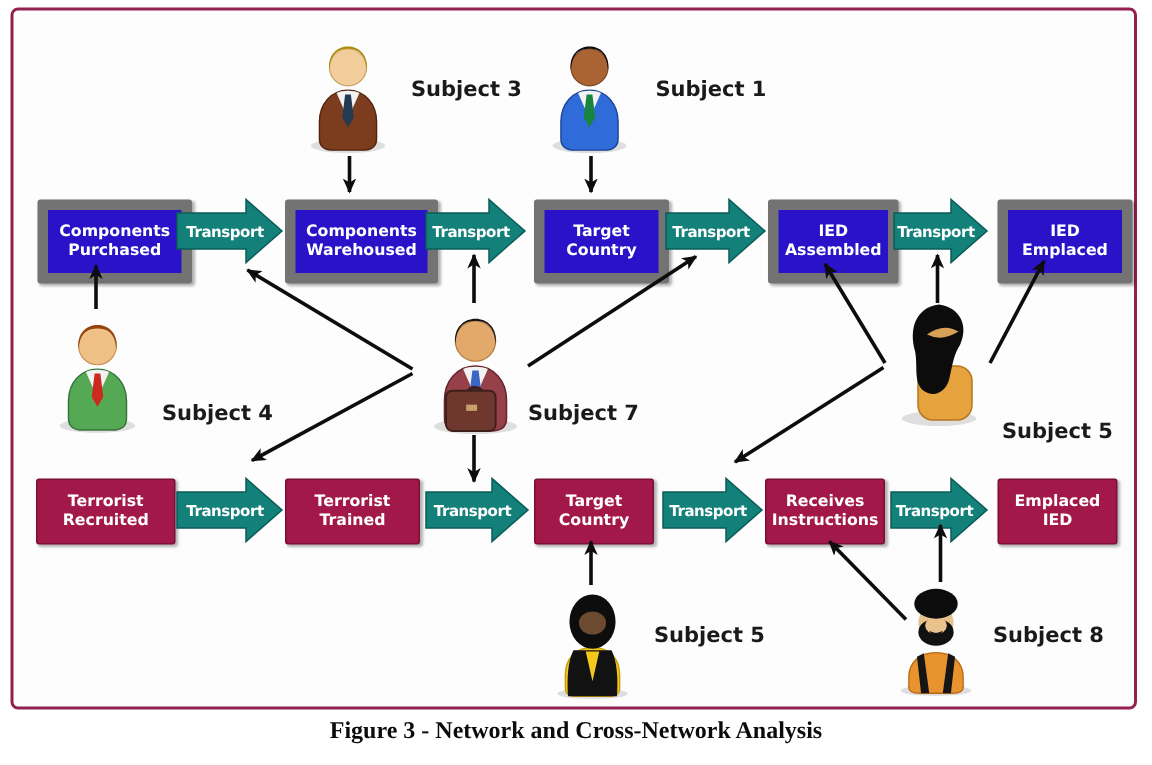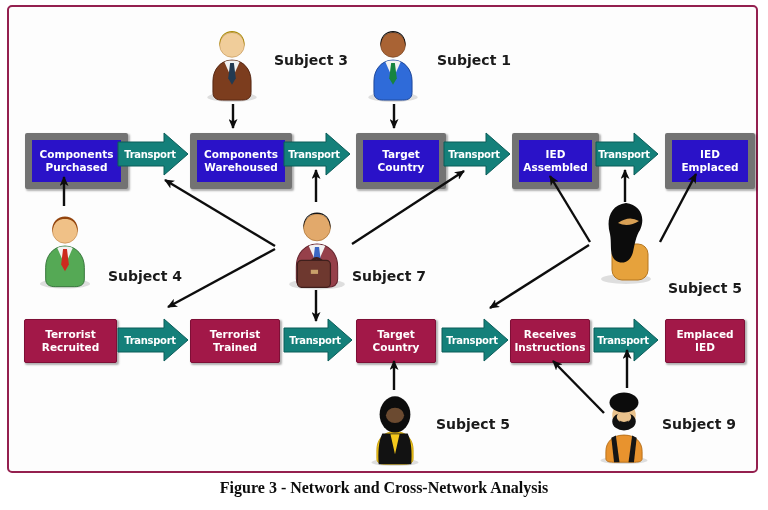--- a/index.html
+++ b/index.html
@@ -175,16 +175,16 @@
     <path d="M25,36 q5,3 10,0 q-2,4 -5,4 q-3,0 -5,-4 Z" fill="#111111"></path>
     <ellipse cx="30" cy="16" rx="16" ry="11" fill="#0c0c0c"></ellipse>
   </svg>
 
   <div class="subject-label" style="left:108px;top:268px">Subject 4</div>
   <div class="subject-label" style="left:352px;top:268px">Subject 7</div>
   <div class="subject-label" style="left:274px;top:52px">Subject 3</div>
   <div class="subject-label" style="left:437px;top:52px">Subject 1</div>
   <div class="subject-label" style="left:668px;top:280px">Subject 5</div>
   <div class="subject-label" style="left:436px;top:416px">Subject 5</div>
-  <div class="subject-label" style="left:662px;top:416px">Subject 9</div>
+  <div class="subject-label" style="left:662px;top:416px">Subject 8</div>
 
   <div id="caption">Figure 3 - Network and Cross-Network Analysis</div>
 </div>
 
 </body></html>

